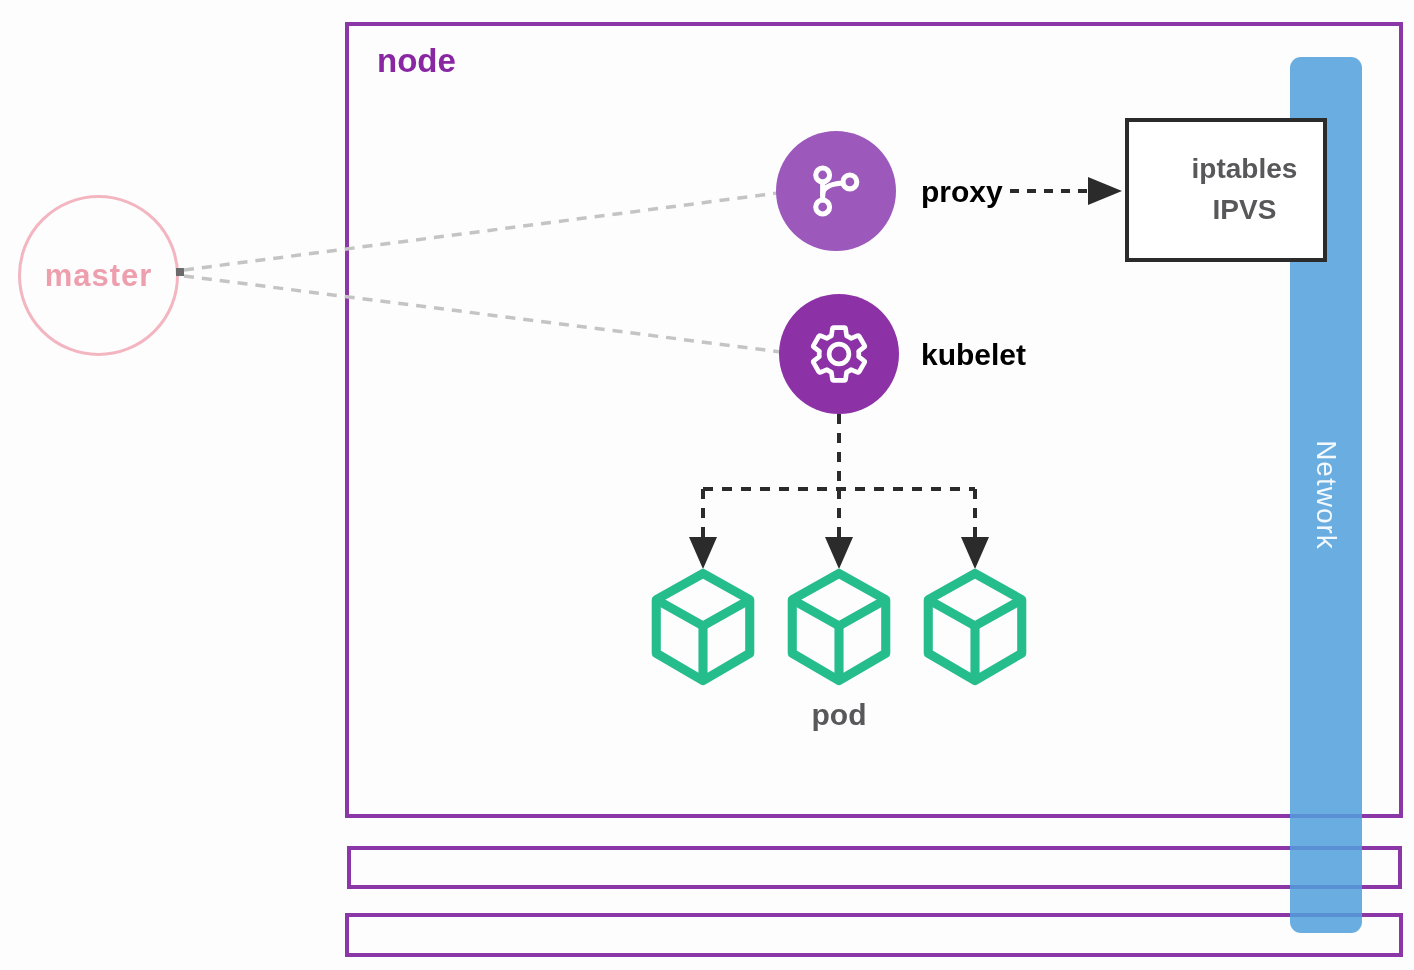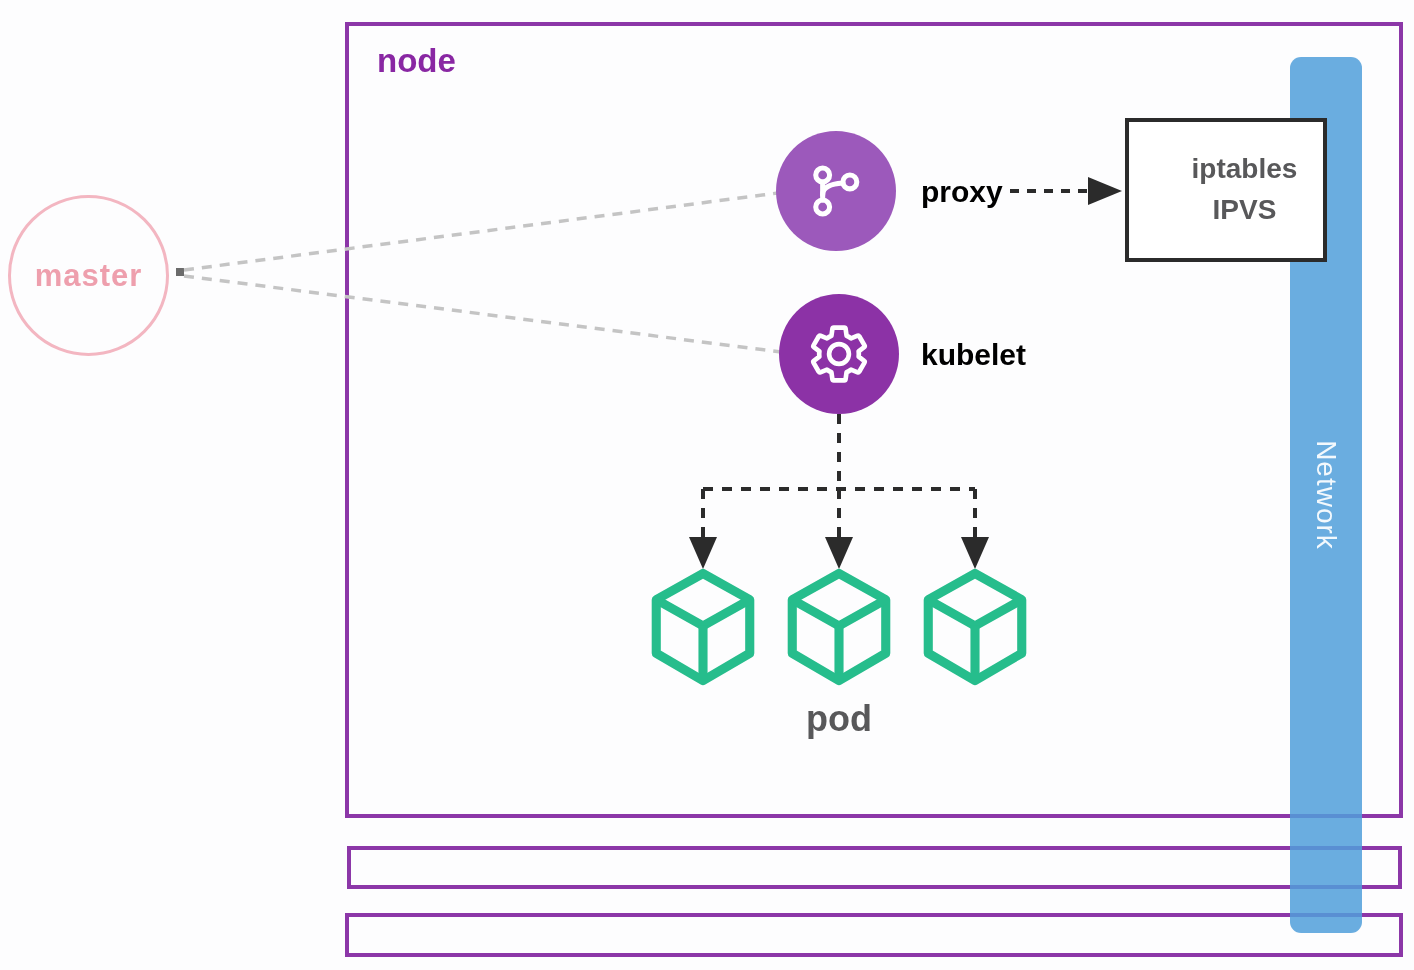--- a/index.html
+++ b/index.html
@@ -20,21 +20,21 @@
   }
   #node-main{left:345px;top:22px;width:1058px;height:796px;padding-left:16px;}
   #node-stack-1{left:347px;top:846px;width:1055px;height:43px;}
   #node-stack-2{left:345px;top:913px;width:1058px;height:44px;}
   .node-title{
     position:absolute;left:28px;top:16px;
     font-size:33px;font-weight:bold;color:#8927A3;
   }
   
   #master-circle{
-    position:absolute;left:8px;top:195px;width:155px;height:155px;
+    position:absolute;left:18px;top:195px;width:155px;height:155px;
     border:3px solid #F3B6C1;border-radius:50%;
     display:flex;align-items:center;justify-content:center;
     z-index:3;background:#fdfdfe;
   }
   #master-circle span{
     font-size:31px;font-weight:bold;color:#EE9FAD;letter-spacing:1px;
   }
   
   .comp-circle{
     position:absolute;width:120px;height:120px;border-radius:50%;
@@ -74,21 +74,21 @@
     font-size:28px;color:rgba(255,255,255,0.92);
     letter-spacing:1px;
   }
   
   .pod-cube{position:absolute;top:566px;z-index:6;}
   #pod-cube-1{left:646px;}
   #pod-cube-2{left:782px;}
   #pod-cube-3{left:918px;}
   #pod-label{
     position:absolute;left:799px;top:698px;width:80px;text-align:center;
-    font-size:36px;font-weight:bold;color:#58585A;z-index:6;
+    font-size:30px;font-weight:bold;color:#58585A;z-index:6;
   }
   
   #connectors{
     position:absolute;left:0;top:0;z-index:5;pointer-events:none;
   }
 </style>
 </head>
 <body>
 
 <div id="canvas">

